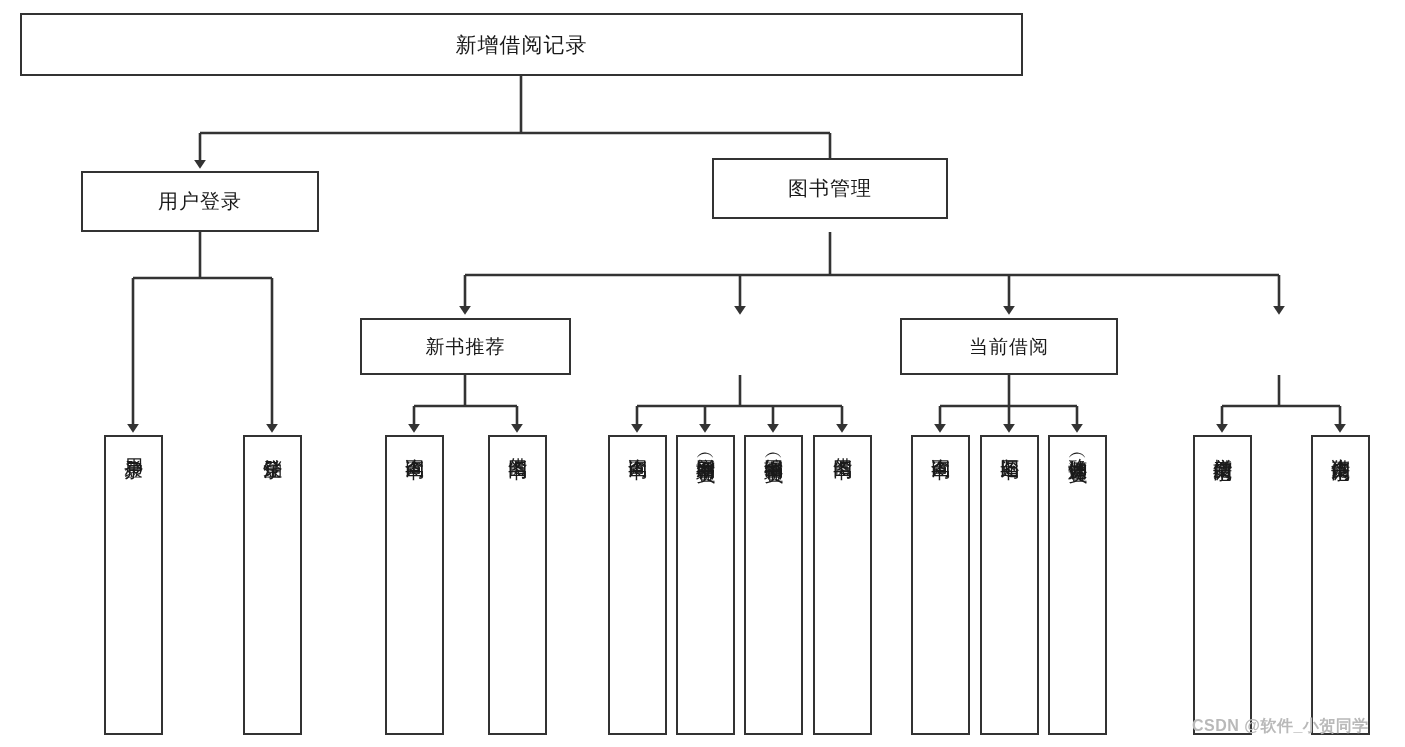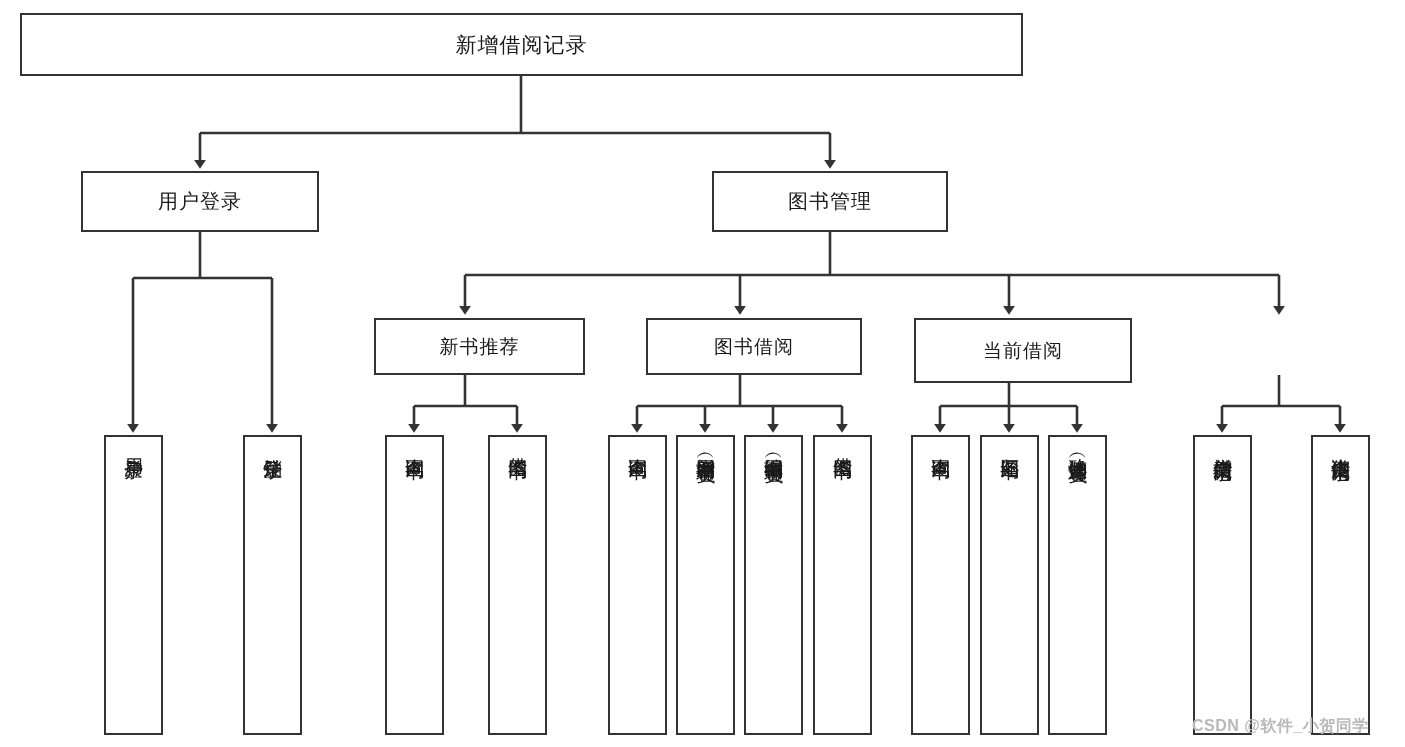--- a/index.html
+++ b/index.html
@@ -36,21 +36,20 @@
     z-index: 2;
   }
   .node.root {
     font-size: 21px;
   }
   .node.level1 {
     font-size: 20px;
   }
   .node.level2 {
     font-size: 19px;
-    margin-left: 14px;
   }
   .node.leaf {
     font-size: 19px;
     padding: 6px 0;
     align-items: flex-start;
   }
   .vtext {
     writing-mode: vertical-rl;
     text-orientation: upright;
     line-height: 1.08;
@@ -131,33 +130,30 @@
   </svg>
 
   <div class="node root" style="left:20px; top:13px; width:1003px; height:63px;">
     <span class="htext">新增借阅记录</span>
   </div>
 
   <div class="node level1" style="left:81px; top:171px; width:238px; height:61px;">
     <span class="htext">用户登录</span>
   </div>
 
-  <div class="node level1" style="left:712px; top:171px; width:236px; height:61px;">
+  <div class="node level1" style="left:712px; top:158px; width:236px; height:61px;">
     <span class="htext">图书管理</span>
   </div>
 
   <div class="node level2" style="left:360px; top:318px; width:211px; height:57px;">
     <span class="htext">新书推荐</span>
   </div>
 
-  <div class="node level2" style="left:632px; top:318px; width:216px; height:57px;">
-    <span class="htext">图书借阅</span>
-  </div>
-
-  <div class="node level2" style="left:900px; top:318px; width:218px; height:65px;">
+
+  <div class="node level2" style="left:900px; top:318px; width:218px; height:57px;">
     <span class="htext">当前借阅</span>
   </div>
 
 
   <div class="node leaf" style="left:104px; top:435px; width:59px; height:300px;">
     <span class="vtext">用户登录</span>
   </div>
   <div class="node leaf" style="left:243px; top:435px; width:59px; height:300px;">
     <span class="vtext">注销登录</span>
   </div>

